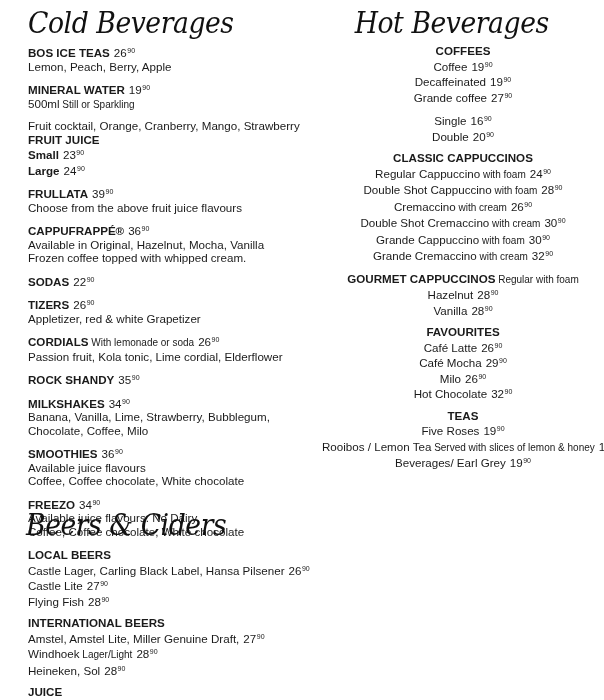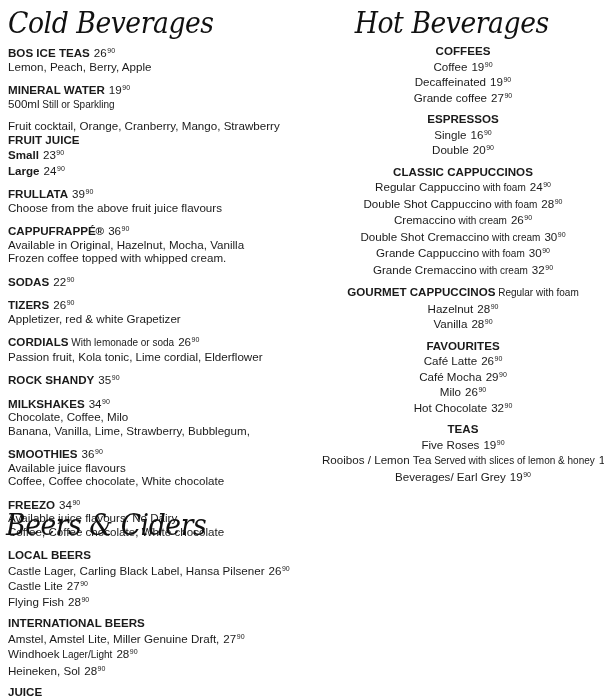--- a/index.html
+++ b/index.html
@@ -1,19 +1,19 @@
 <!DOCTYPE html>
 <html><head>
   <meta charset="utf-8">
   <style>
     html, body { margin: 0; padding: 0; background: #ffffff; }
     body { width: 604px; height: 700px; position: relative; overflow: hidden;
            font-family: "Liberation Sans", sans-serif; color: #1a1a1a; }
     .col { position: absolute; }
-    .col-left { left: 8px; top: 0; width: 300px; }
+    .col-left { left: 28px; top: 0; width: 300px; }
     .col-right { left: 322px; top: 0; width: 282px; text-align: center; }
     .title { font-family: "DejaVu Serif", serif; font-style: italic; font-weight: normal;
              font-size: 29px; line-height: 34px; letter-spacing: -0.5px; color: #111;
              margin: 0; transform: scaleX(0.92); transform-origin: left center; }
     .section { margin: 0 0 8px 0; }
     .line { font-size: 11.6px; line-height: 13.5px; white-space: nowrap; }
     .hdr { font-weight: bold; }
     .note { font-size: 10px; }
     .sup { font-size: 7px; vertical-align: 4px; margin-left: 0.5px; }
     .price { margin-left: 4px; }
@@ -56,22 +56,22 @@
       </div>
       <div class="section">
         <div class="line"><span class="hdr">CORDIALS</span><span class="note"> With lemonade or soda</span><span class="price">26<sup class="sup">90</sup></span></div>
         <div class="line">Passion fruit, Kola tonic, Lime cordial, Elderflower</div>
       </div>
       <div class="section">
         <div class="line"><span class="hdr">ROCK SHANDY</span><span class="price">35<sup class="sup">90</sup></span></div>
       </div>
       <div class="section">
         <div class="line"><span class="hdr">MILKSHAKES</span><span class="price">34<sup class="sup">90</sup></span></div>
+        <div class="line">Banana, Vanilla, Lime, Strawberry, Bubblegum,</div>
         <div class="line">Chocolate, Coffee, Milo</div>
-        <div class="line">Banana, Vanilla, Lime, Strawberry, Bubblegum,</div>
       </div>
       <div class="section">
         <div class="line"><span class="hdr">SMOOTHIES</span><span class="price">36<sup class="sup">90</sup></span></div>
         <div class="line">Available juice flavours</div>
         <div class="line">Coffee, Coffee chocolate, White chocolate</div>
       </div>
       <div class="section">
         <div class="line"><span class="hdr">FREEZO</span><span class="price">34<sup class="sup">90</sup></span></div>
         <div class="line">Available juice flavours. No Dairy</div>
         <div class="line">Coffee, Coffee chocolate, White chocolate</div>
@@ -102,21 +102,20 @@
 <div class="col col-right">
   <h1 class="title" style="margin-top:6px;margin-bottom:4px;">Hot Beverages</h1>
   <div id="hot-list">
       <div class="section">
         <div class="line"><span class="hdr">COFFEES</span></div>
         <div class="line"><span>Coffee</span><span class="price">19<sup class="sup">90</sup></span></div>
         <div class="line"><span>Decaffeinated</span><span class="price">19<sup class="sup">90</sup></span></div>
         <div class="line"><span>Grande coffee</span><span class="price">27<sup class="sup">90</sup></span></div>
       </div>
       <div class="section">
-        <div class="line"><span class="hdr">ESPRESSOS</span></div>
         <div class="line"><span>Single</span><span class="price">16<sup class="sup">90</sup></span></div>
         <div class="line"><span>Double</span><span class="price">20<sup class="sup">90</sup></span></div>
       </div>
       <div class="section">
         <div class="line"><span class="hdr">CLASSIC CAPPUCCINOS</span></div>
         <div class="line"><span>Regular Cappuccino</span><span class="note"> with foam</span><span class="price">24<sup class="sup">90</sup></span></div>
         <div class="line"><span>Double Shot Cappuccino</span><span class="note"> with foam</span><span class="price">28<sup class="sup">90</sup></span></div>
         <div class="line"><span>Cremaccino</span><span class="note"> with cream</span><span class="price">26<sup class="sup">90</sup></span></div>
         <div class="line"><span>Double Shot Cremaccino</span><span class="note"> with cream</span><span class="price">30<sup class="sup">90</sup></span></div>
         <div class="line"><span>Grande  Cappuccino</span><span class="note"> with foam</span><span class="price">30<sup class="sup">90</sup></span></div>

